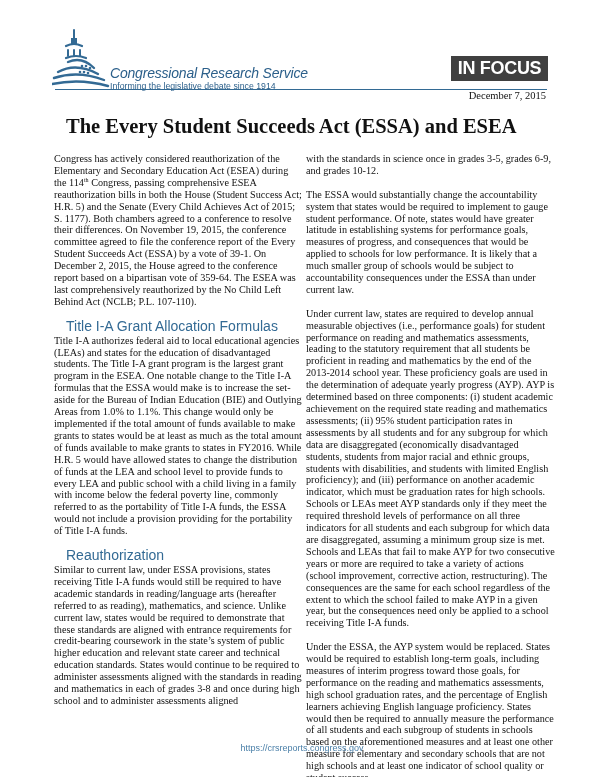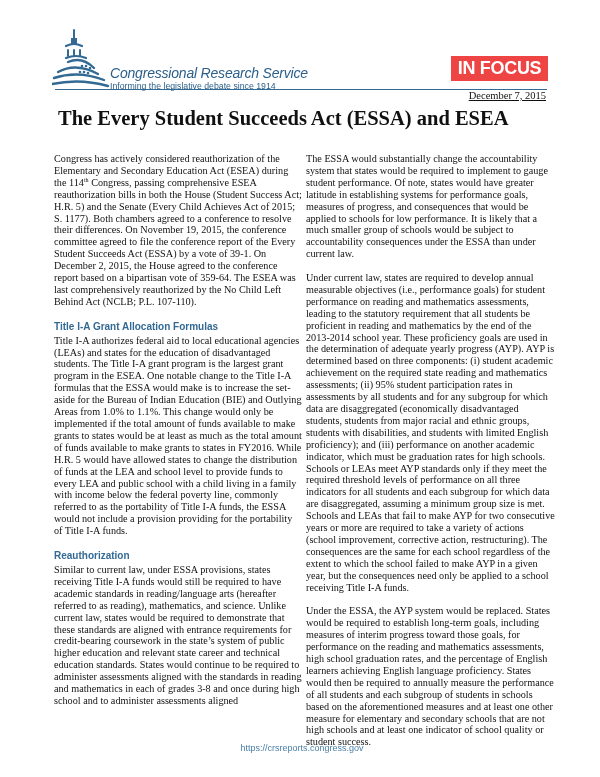--- a/index.html
+++ b/index.html
@@ -1,29 +1,29 @@
 <!DOCTYPE html>
 <html><head>
 <meta charset="utf-8">
 <style>
   html, body { margin: 0; padding: 0; background: #ffffff; }
   body { width: 600px; height: 777px; position: relative; overflow: hidden; font-family: "Liberation Serif", serif; color: #111; }
   .header { position: absolute; left: 0; top: 0; width: 600px; height: 100px; }
   .logo { position: absolute; left: 52px; top: 28px; width: 58px; height: 60px; }
   .org-name { position: absolute; left: 110px; top: 65px; font-family: "Liberation Sans", sans-serif; font-weight: normal; font-style: italic; font-size: 14px; color: #2b5f8a; letter-spacing: -0.2px; white-space: nowrap; }
   .org-tagline { position: absolute; left: 110px; top: 80px; font-family: "Liberation Sans", sans-serif; font-size: 9.5px; color: #2b5f8a; white-space: nowrap; transform: scaleX(0.92); transform-origin: left; }
-  .in-focus { position: absolute; left: 451px; top: 56px; width: 97px; height: 25px; background: #ef4444; color: #fff; font-family: "Liberation Sans", sans-serif; font-weight: bold; font-size: 18px; line-height: 25px; text-align: center; letter-spacing: -0.3px; }
+  .in-focus { position: absolute; left: 451px; top: 56px; width: 97px; height: 25px; background: #404040; color: #fff; font-family: "Liberation Sans", sans-serif; font-weight: bold; font-size: 18px; line-height: 25px; text-align: center; letter-spacing: -0.3px; }
   .rule { position: absolute; left: 55px; top: 89px; width: 492px; height: 1px; background: #336a94; }
-  .date { position: absolute; right: 54px; top: 90px; font-size: 10.5px; color: #111; text-decoration: underline; }
-  .title { position: absolute; left: 54px; top: 103px; width: 500px; font-family: "Liberation Serif", serif; font-weight: bold; font-size: 20.5px; line-height: 22px; color: #111; margin: 4px; }
+  .date { position: absolute; right: 54px; top: 90px; font-size: 10.5px; color: #111; }
+  .title { position: absolute; left: 54px; top: 103px; width: 500px; font-family: "Liberation Serif", serif; font-weight: bold; font-size: 20.5px; line-height: 22px; color: #111; margin: 12px; }
   .col { position: absolute; top: 153px; width: 248px; font-size: 10.2px; line-height: 11.9px; text-align: left; }
   .col-left { left: 54px; }
   .col-right { left: 306px; width: 250px; }
   .col p { margin: 0 0 11.9px 0; }
-  .col h2 { margin: 0 0 2px 0; font-family: "Liberation Sans", sans-serif; font-weight: bold; font-size: 10px; line-height: 13px; color: #336a94; }
+  .col h2 { margin: 0 0 2px 12px; font-family: "Liberation Sans", sans-serif; font-weight: normal; font-size: 14px; line-height: 13px; color: #336a94; }
   sup { font-size: 6px; line-height: 0; vertical-align: super; }
   .footer { position: absolute; left: 2px; top: 743px; width: 600px; text-align: center; font-family: "Liberation Sans", sans-serif; font-size: 9px; color: #4a7fa8; }
 </style>
 </head>
 <body>
 
 <div class="header">
   <svg class="logo" viewBox="0 0 58 60">
     <g fill="none" stroke="#336a94" stroke-linecap="round">
       <line x1="22" y1="2" x2="22" y2="10" stroke-width="2"></line>
@@ -60,18 +60,19 @@
 
 <div class="col col-left">
   <p><span>Congress has actively considered reauthorization of the Elementary and Secondary Education Act (ESEA) during the 114</span><sup>th</sup><span> Congress, passing comprehensive ESEA reauthorization bills in both the House (Student Success Act; H.R. 5) and the Senate (Every Child Achieves Act of 2015; S. 1177). Both chambers agreed to a conference to resolve their differences. On November 19, 2015, the conference committee agreed to file the conference report of the Every Student Succeeds Act (ESSA) by a vote of 39-1. On December 2, 2015, the House agreed to the conference report based on a bipartisan vote of 359-64. The ESEA was last comprehensively reauthorized by the No Child Left Behind Act (NCLB; P.L. 107-110).</span></p>
   <h2>Title I-A Grant Allocation Formulas</h2>
   <p>Title I-A authorizes federal aid to local educational agencies (LEAs) and states for the education of disadvantaged students. The Title I-A grant program is the largest grant program in the ESEA. One notable change to the Title I-A formulas that the ESSA would make is to increase the set-aside for the Bureau of Indian Education (BIE) and Outlying Areas from 1.0% to 1.1%. This change would only be implemented if the total amount of funds available to make grants to states would be at least as much as the total amount of funds available to make grants to states in FY2016. While H.R. 5 would have allowed states to change the distribution of funds at the LEA and school level to provide funds to every LEA and public school with a child living in a family with income below the federal poverty line, commonly referred to as the portability of Title I-A funds, the ESSA would not include a provision providing for the portability of Title I-A funds.</p>
   <h2>Reauthorization</h2>
   <p>Similar to current law, under ESSA provisions, states receiving Title I-A funds would still be required to have academic standards in reading/language arts (hereafter referred to as reading), mathematics, and science. Unlike current law, states would be required to demonstrate that these standards are aligned with entrance requirements for credit-bearing coursework in the state’s system of public higher education and relevant state career and technical education standards. States would continue to be required to administer assessments aligned with the standards in reading and mathematics in each of grades 3-8 and once during high school and to administer assessments aligned</p>
 </div>
 
 <div class="col col-right">
+  <p>with the standards in science once in grades 3-5, grades 6-9, and grades 10-12.</p>
   <p>The ESSA would substantially change the accountability system that states would be required to implement to gauge student performance. Of note, states would have greater latitude in establishing systems for performance goals, measures of progress, and consequences that would be applied to schools for low performance. It is likely that a much smaller group of schools would be subject to accountability consequences under the ESSA than under current law.</p>
   <p>Under current law, states are required to develop annual measurable objectives (i.e., performance goals) for student performance on reading and mathematics assessments, leading to the statutory requirement that all students be proficient in reading and mathematics by the end of the 2013-2014 school year. These proficiency goals are used in the determination of adequate yearly progress (AYP). AYP is determined based on three components: (i) student academic achievement on the required state reading and mathematics assessments; (ii) 95% student participation rates in assessments by all students and for any subgroup for which data are disaggregated (economically disadvantaged students, students from major racial and ethnic groups, students with disabilities, and students with limited English proficiency); and (iii) performance on another academic indicator, which must be graduation rates for high schools. Schools or LEAs meet AYP standards only if they meet the required threshold levels of performance on all three indicators for all students and each subgroup for which data are disaggregated, assuming a minimum group size is met. Schools and LEAs that fail to make AYP for two consecutive years or more are required to take a variety of actions (school improvement, corrective action, restructuring). The consequences are the same for each school regardless of the extent to which the school failed to make AYP in a given year, but the consequences need only be applied to a school receiving Title I-A funds.</p>
   <p>Under the ESSA, the AYP system would be replaced. States would be required to establish long-term goals, including measures of interim progress toward those goals, for performance on the reading and mathematics assessments, high school graduation rates, and the percentage of English learners achieving English language proficiency. States would then be required to annually measure the performance of all students and each subgroup of students in schools based on the aforementioned measures and at least one other measure for elementary and secondary schools that are not high schools and at least one indicator of school quality or student success.</p>
 </div>
 
 <div class="footer">https://crsreports.congress.gov</div>
 
 </body></html>

